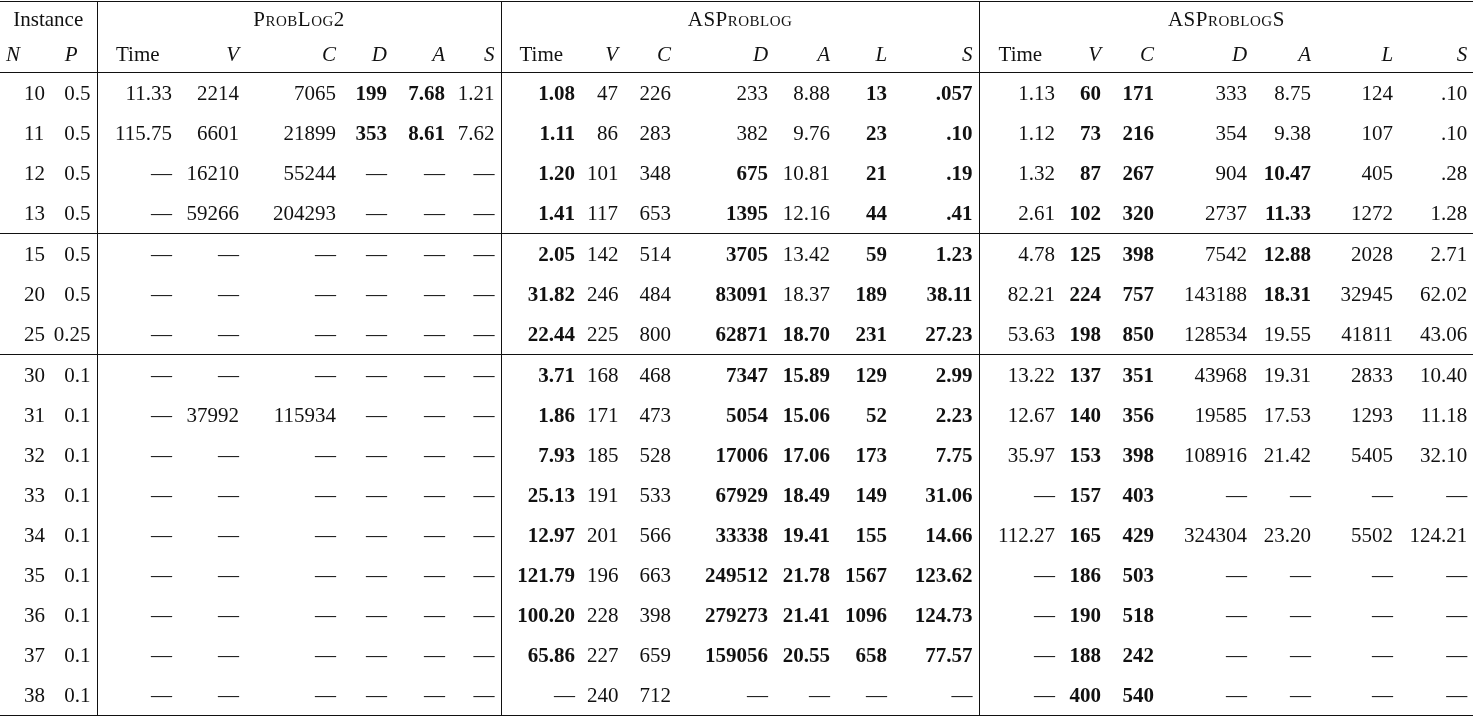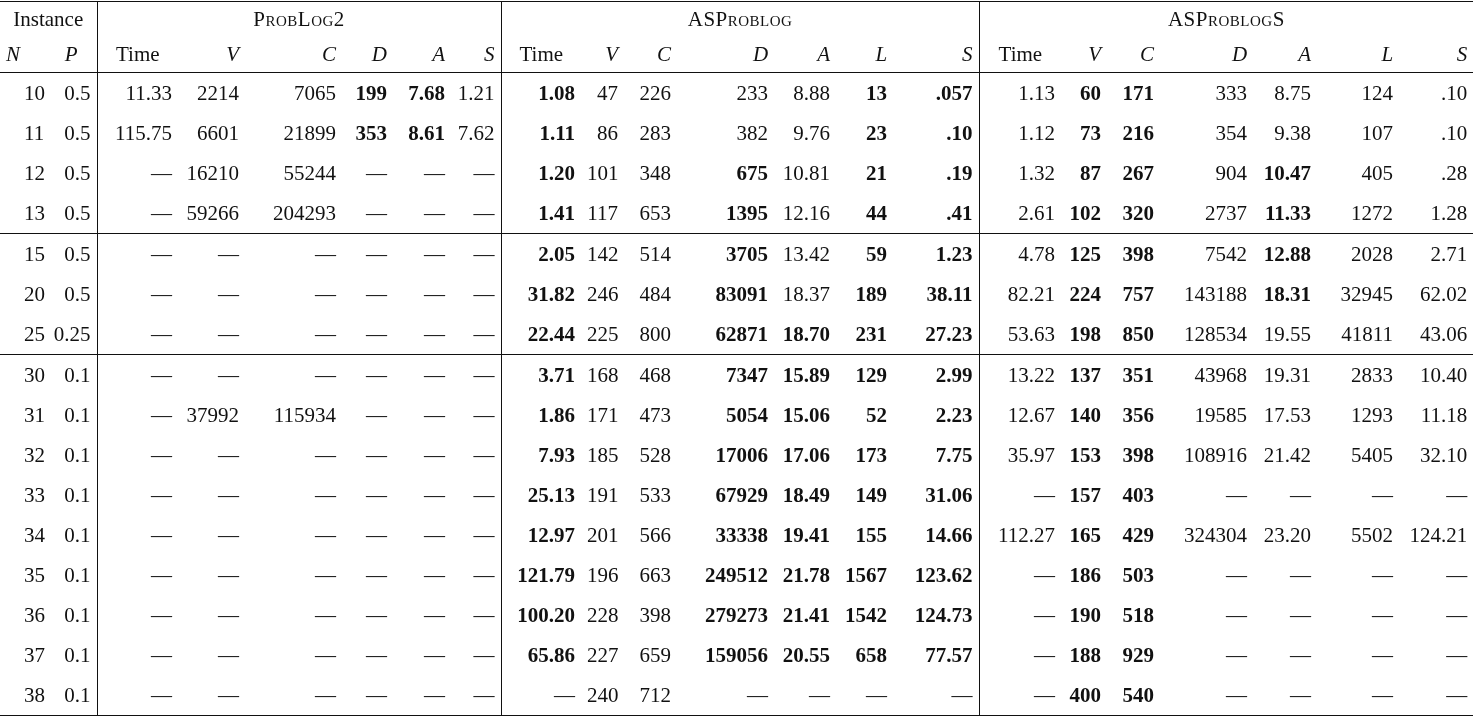--- a/index.html
+++ b/index.html
@@ -404,21 +404,21 @@
         <td class="">—</td>
         <td class="">—</td>
         <td class="">—</td>
         <td class="">—</td>
         <td class="vr">—</td>
         <td class=" b">100.20</td>
         <td class="">228</td>
         <td class="">398</td>
         <td class=" b">279273</td>
         <td class=" b">21.41</td>
-        <td class=" b">1542</td>
+        <td class=" b">1096</td>
         <td class="vr b">124.73</td>
         <td class="">—</td>
         <td class=" b">190</td>
         <td class=" b">518</td>
         <td class="">—</td>
         <td class="">—</td>
         <td class="">—</td>
         <td class="">—</td>
       </tr>
       <tr>
@@ -432,21 +432,21 @@
         <td class="vr">—</td>
         <td class=" b">65.86</td>
         <td class="">227</td>
         <td class="">659</td>
         <td class=" b">159056</td>
         <td class=" b">20.55</td>
         <td class=" b">658</td>
         <td class="vr b">77.57</td>
         <td class="">—</td>
         <td class=" b">188</td>
-        <td class=" b">929</td>
+        <td class=" b">242</td>
         <td class="">—</td>
         <td class="">—</td>
         <td class="">—</td>
         <td class="">—</td>
       </tr>
       <tr class=" last">
         <td class="n">38</td>
         <td class="p vr">0.1</td>
         <td class="">—</td>
         <td class="">—</td>

